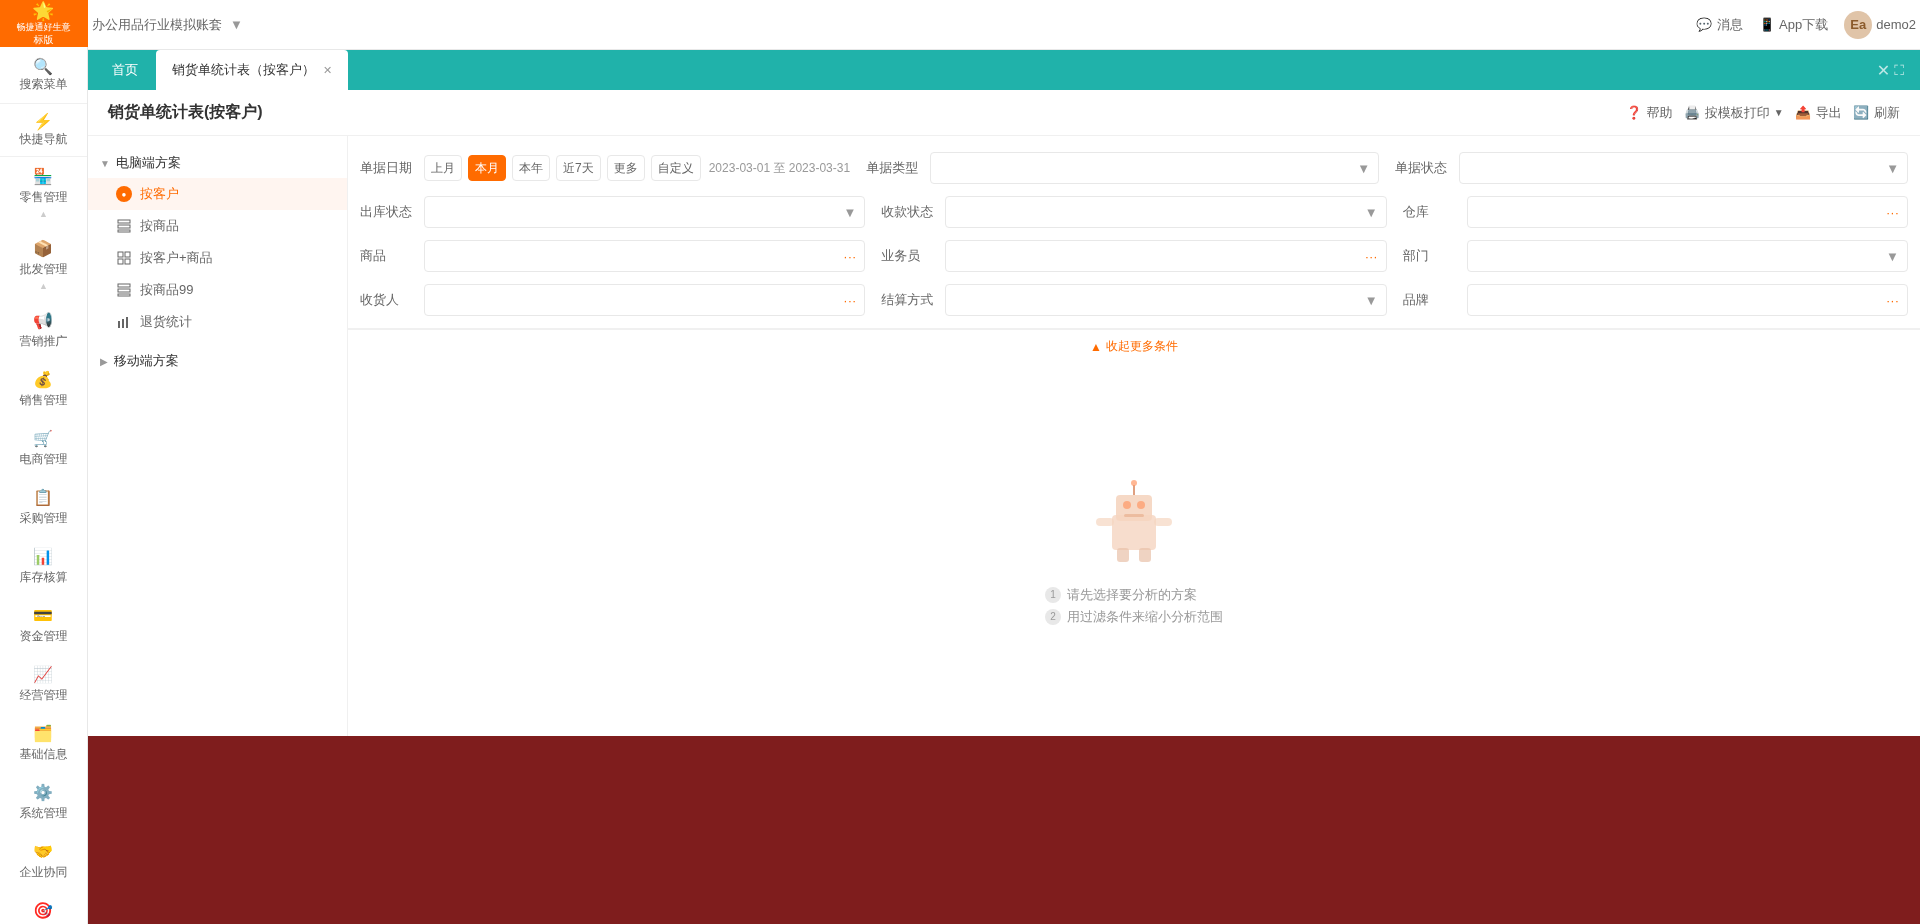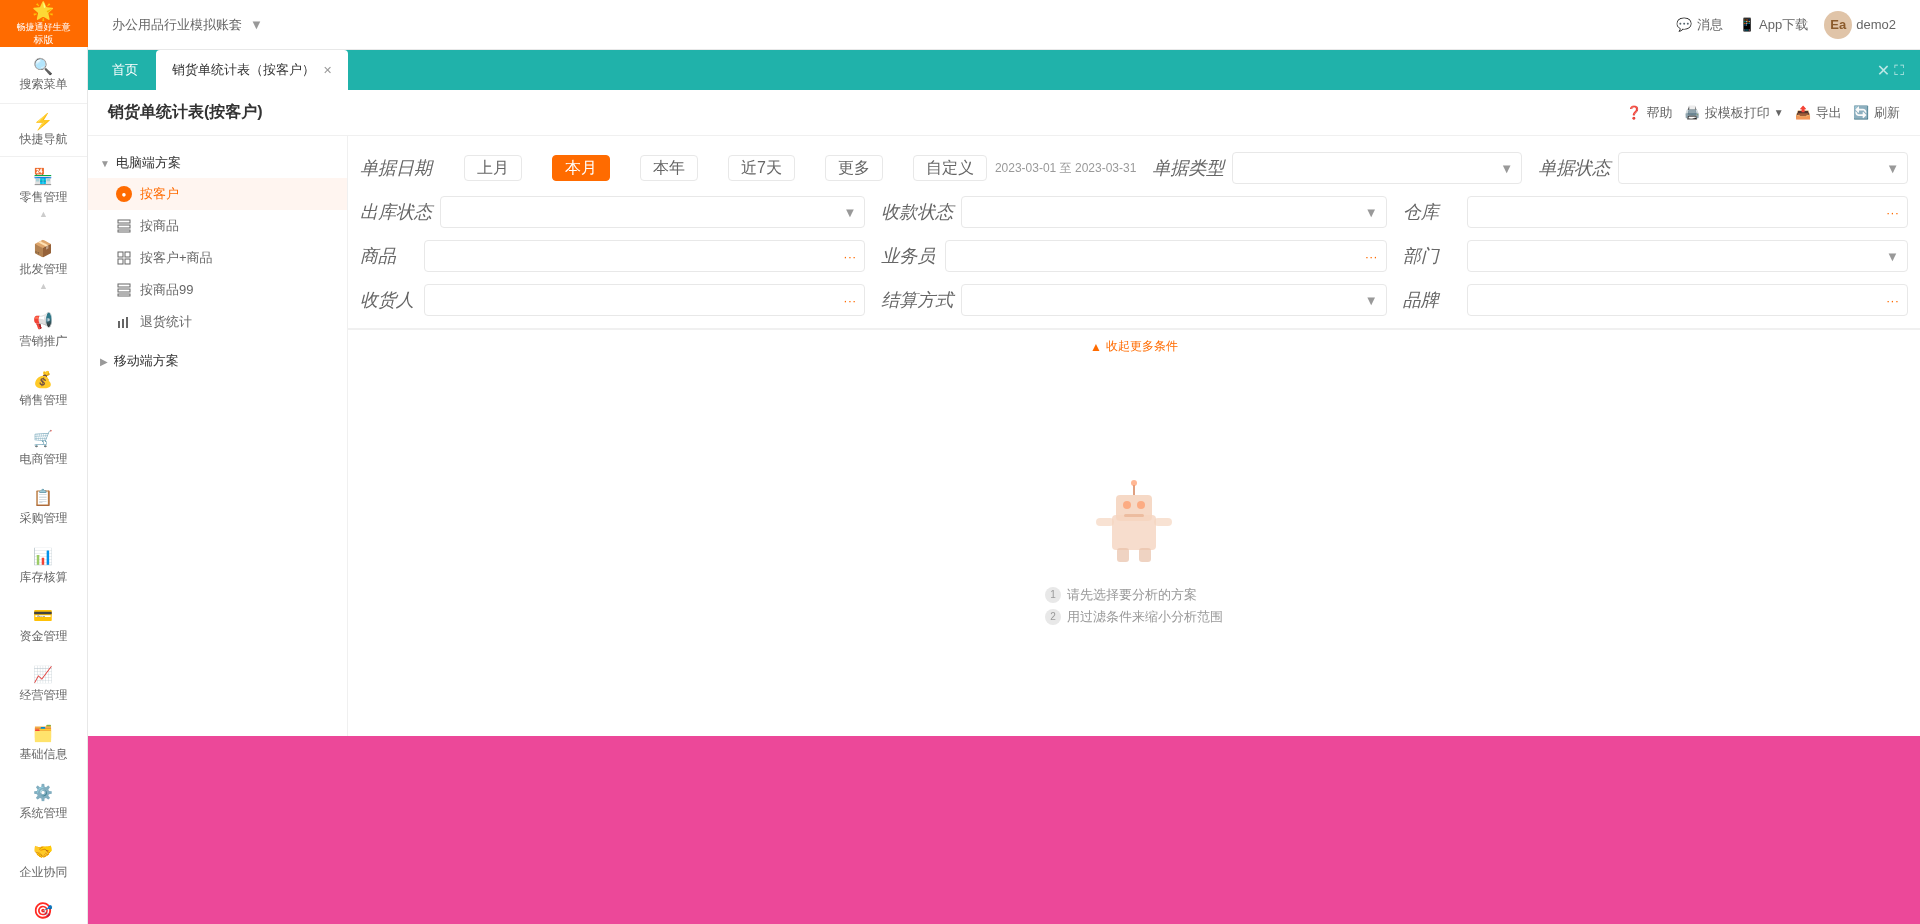--- a/index.html
+++ b/index.html
@@ -11,37 +11,37 @@
     .sidebar-logo .logo-icon { font-size: 18px; }
     .sidebar-search { padding: 10px 0; width: 100%; text-align: center; color: #666; font-size: 12px; cursor: pointer; border-bottom: 1px solid #f0f0f0; }
     .sidebar-nav { padding: 8px 0; width: 100%; text-align: center; color: #666; font-size: 12px; cursor: pointer; border-bottom: 1px solid #f0f0f0; }
     .sidebar-item { width: 100%; text-align: center; padding: 10px 0; font-size: 12px; color: #666; cursor: pointer; display: flex; flex-direction: column; align-items: center; gap: 3px; }
     .sidebar-item .s-icon { font-size: 16px; }
 
     
     .main { flex: 1; display: flex; flex-direction: column; overflow: hidden; }
 
     
-    .top-header { height: 50px; background: #fff; border-bottom: 1px solid #e8e8e8; display: flex; align-items: center; justify-content: space-between; padding: 0 24px; }
+    .top-header { height: 50px; background: #fff; border-bottom: 1px solid #e8e8e8; display: flex; align-items: center; justify-content: space-between; padding: 0 4px; }
     .top-header-left { display: flex; align-items: center; gap: 8px; font-size: 13px; color: #666; }
     .top-header-left .dropdown-arrow { color: #999; }
     .top-header-right { display: flex; align-items: center; gap: 16px; font-size: 13px; color: #666; }
     .top-header-right .icon-btn { display: flex; align-items: center; gap: 4px; cursor: pointer; color: #666; }
     .avatar { width: 28px; height: 28px; border-radius: 50%; background: #e0c4a8; display: flex; align-items: center; justify-content: center; font-size: 11px; color: #8b6333; overflow: hidden; }
 
     
     .tab-bar { height: 40px; background: #20b2aa; display: flex; align-items: center; padding: 0 8px; }
     .tab-item { height: 40px; display: flex; align-items: center; padding: 0 16px; font-size: 13px; color: rgba(255,255,255,0.85); cursor: pointer; gap: 8px; }
     .tab-item.home { color: #fff; font-weight: 500; }
     .tab-item.active-tab { background: #fff; color: #333; border-radius: 4px 4px 0 0; margin: 0 2px; }
     .tab-close { color: #999; font-size: 11px; cursor: pointer; }
     .tab-bar-end { margin-left: auto; display: flex; align-items: center; gap: 4px; padding-right: 8px; }
 
     
-    .content { flex: 1; overflow-y: auto; background: #ec4899; padding: 0; }
+    .content { flex: 1; overflow-y: auto; background: #7f1d1d; padding: 0; }
 
     
     .page-header { background: #fff; padding: 12px 20px 0 20px; border-bottom: 1px solid #f0f0f0; display: flex; align-items: center; justify-content: space-between; }
     .page-title { font-size: 16px; font-weight: 600; color: #333; padding-bottom: 12px; }
     .page-actions { display: flex; align-items: center; gap: 12px; padding-bottom: 12px; }
     .page-action-btn { display: flex; align-items: center; gap: 4px; font-size: 13px; color: #666; cursor: pointer; }
 
     
     .content-body { display: flex; background: #fff; min-height: 600px; }
     .scheme-panel { width: 260px; border-right: 1px solid #f0f0f0; padding: 8px 0; background: #fff; }
@@ -50,26 +50,26 @@
     .scheme-header-icons { display: flex; gap: 8px; color: #999; }
     .scheme-group { padding: 4px 0; }
     .scheme-group-title { display: flex; align-items: center; gap: 6px; padding: 6px 12px; font-size: 13px; color: #333; cursor: pointer; }
     .scheme-group-title .arrow { font-size: 10px; color: #999; }
     .scheme-item { display: flex; align-items: center; gap: 8px; padding: 7px 12px 7px 28px; font-size: 13px; color: #666; cursor: pointer; }
     .scheme-item.active { color: #ff6b00; background: #fff5f0; }
     .scheme-item .item-icon { width: 16px; height: 16px; border-radius: 50%; background: #ff6b00; display: flex; align-items: center; justify-content: center; color: #fff; font-size: 9px; }
     .scheme-item .item-icon-sq { width: 16px; height: 16px; display: flex; align-items: center; justify-content: center; color: #666; font-size: 12px; }
     .filter-row { display: flex; align-items: center; gap: 16px; margin-bottom: 12px; }
     .filter-field { display: flex; align-items: center; gap: 8px; flex: 1; }
-    .filter-label { color: #666; font-size: 18px; white-space: nowrap; min-width: 56px; font-style: italic; }
+    .filter-label { color: #666; font-size: 13px; white-space: nowrap; min-width: 56px; }
     .filter-input { flex: 1; height: 32px; border: 1px solid #e8e8e8; border-radius: 4px; padding: 0 8px; font-size: 13px; display: flex; align-items: center; justify-content: space-between; color: #333; cursor: pointer; background: #fff; }
     .filter-input .dots { color: #ff6b00; }
     .filter-input .arrow-down { color: #999; }
     .date-range { display: flex; align-items: center; gap: 6px; }
-    .date-btn { height: 26px; padding: 0 12px; border-radius: 4px; border: 1px solid #e8e8e8; background: #fff; font-size: 16px; color: #666; cursor: pointer; white-space: nowrap; margin-left: 24px; }
+    .date-btn { height: 26px; padding: 0 6px; border-radius: 4px; border: 1px solid #e8e8e8; background: #fff; font-size: 12px; color: #666; cursor: pointer; white-space: nowrap; }
     .date-btn.active { background: #ff6b00; color: #fff; border-color: #ff6b00; }
     .date-range-text { font-size: 12px; color: #999; }
 
     .action-buttons { display: flex; flex-direction: column; gap: 8px; padding: 16px 20px; justify-content: flex-start; }
     .btn-query { height: 32px; padding: 0 24px; background: #ff6b00; color: #fff; border: none; border-radius: 4px; font-size: 14px; cursor: pointer; }
     .btn-settings { height: 32px; padding: 0 16px; background: #fff; color: #666; border: 1px solid #e8e8e8; border-radius: 4px; font-size: 13px; cursor: pointer; }
 
     
     .collapse-bar { text-align: center; padding: 8px; color: #ff6b00; font-size: 12px; cursor: pointer; background: #fff; border-top: 1px solid #f0f0f0; display: flex; align-items: center; justify-content: center; gap: 4px; }
 

